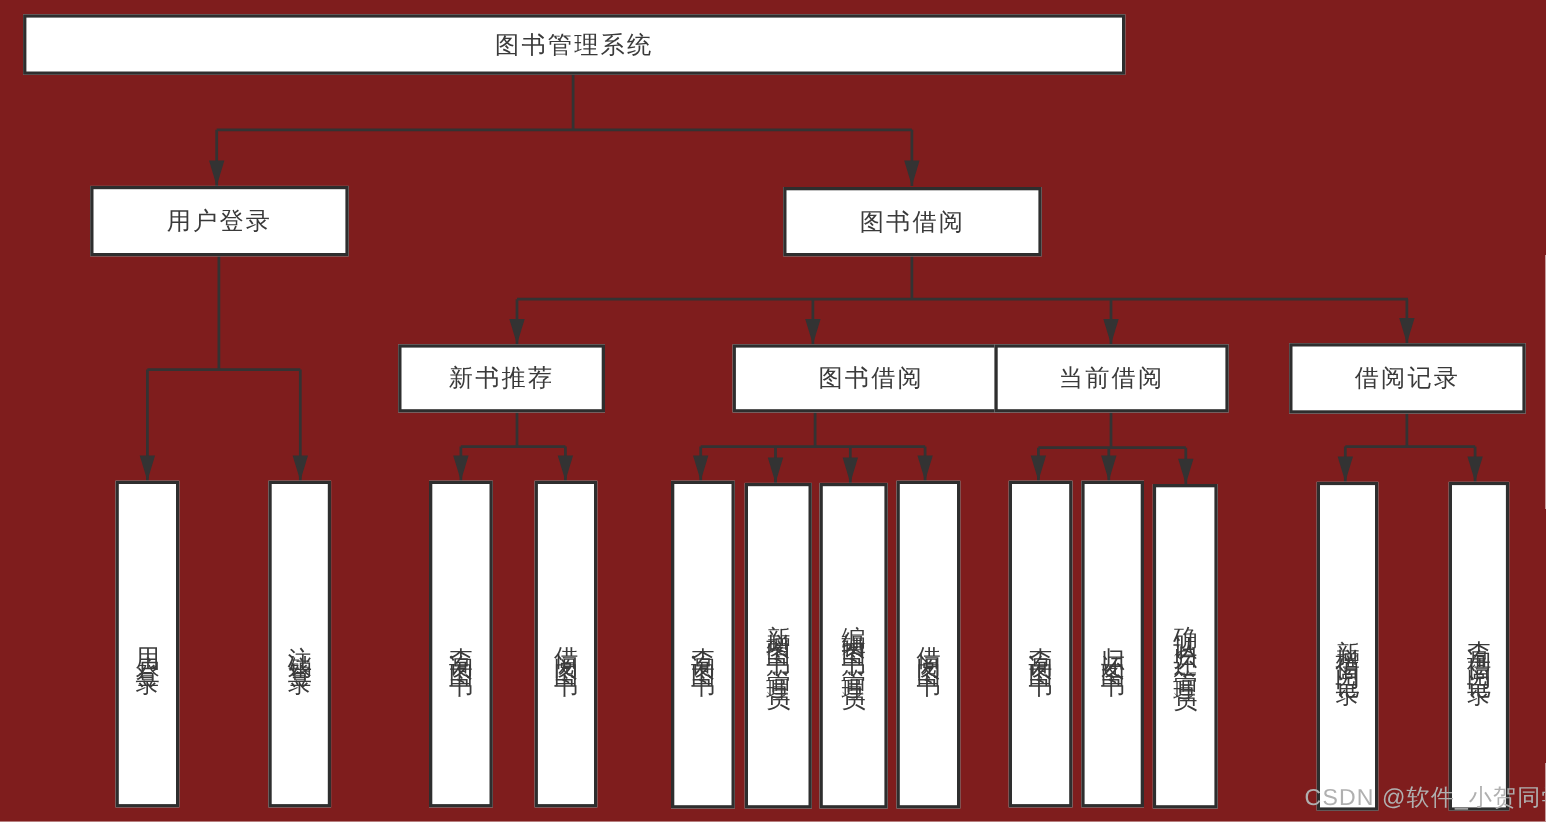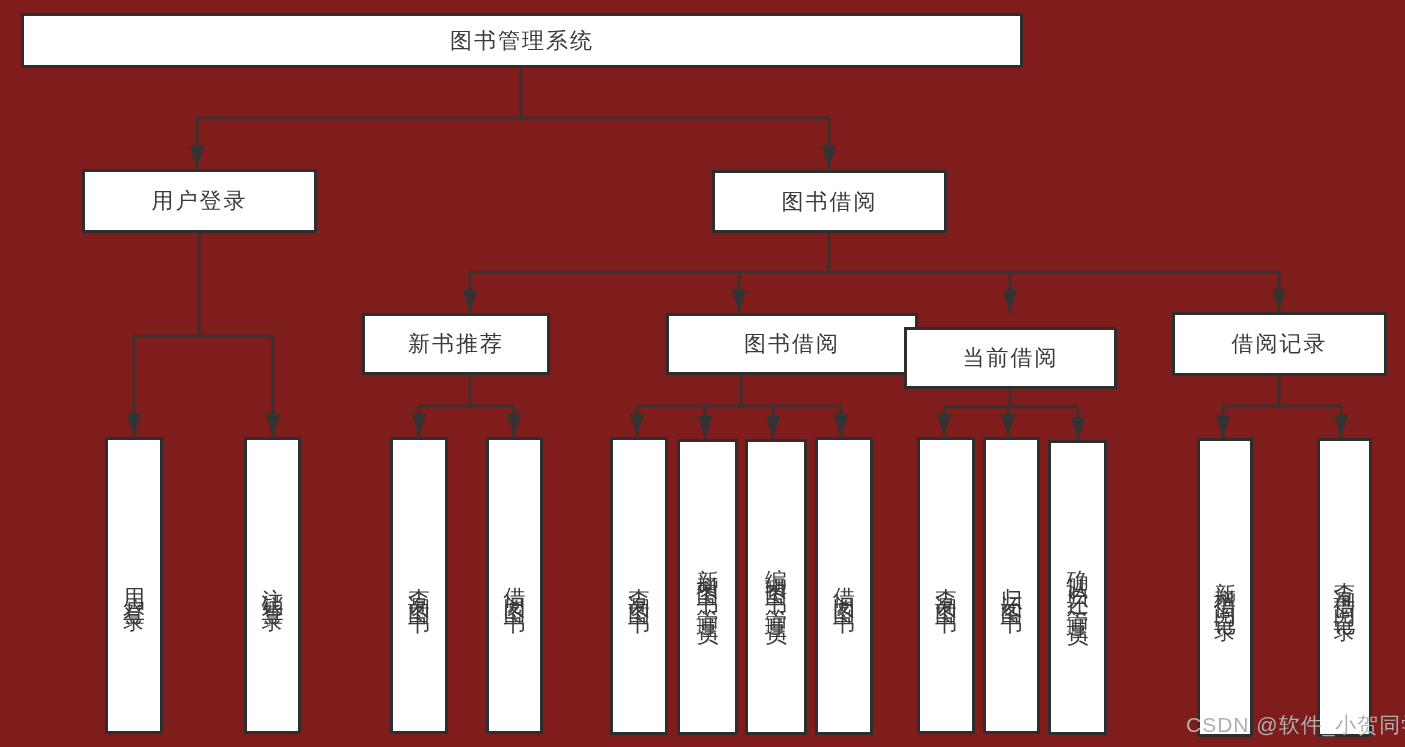--- a/index.html
+++ b/index.html
@@ -69,21 +69,21 @@
     </g>
   </svg>
 
   <div class="node" style="left:21px;top:13px;width:1002px;height:55px">图书管理系统</div>
 
   <div class="node" style="left:82px;top:169px;width:235px;height:64px">用户登录</div>
   <div class="node" style="left:712px;top:170px;width:235px;height:63px">图书借阅</div>
 
   <div class="node" style="left:362px;top:313px;width:188px;height:62px">新书推荐</div>
   <div class="node" style="left:666px;top:313px;width:252px;height:62px">图书借阅</div>
-  <div class="node" style="left:904px;top:327px;width:213px;height:62px">当前借阅</div>
+  <div class="node" style="left:904px;top:313px;width:213px;height:62px">当前借阅</div>
   <div class="node" style="left:1172px;top:312px;width:215px;height:64px">借阅记录</div>
 
   <div class="vnode" style="left:105px;top:437px;width:58px;height:297px">
     <span class="vtext">用户登录</span>
   </div>
   <div class="vnode" style="left:244px;top:437px;width:57px;height:297px">
     <span class="vtext">注销登录</span>
   </div>
 
   <div class="vnode" style="left:390px;top:437px;width:58px;height:297px">

